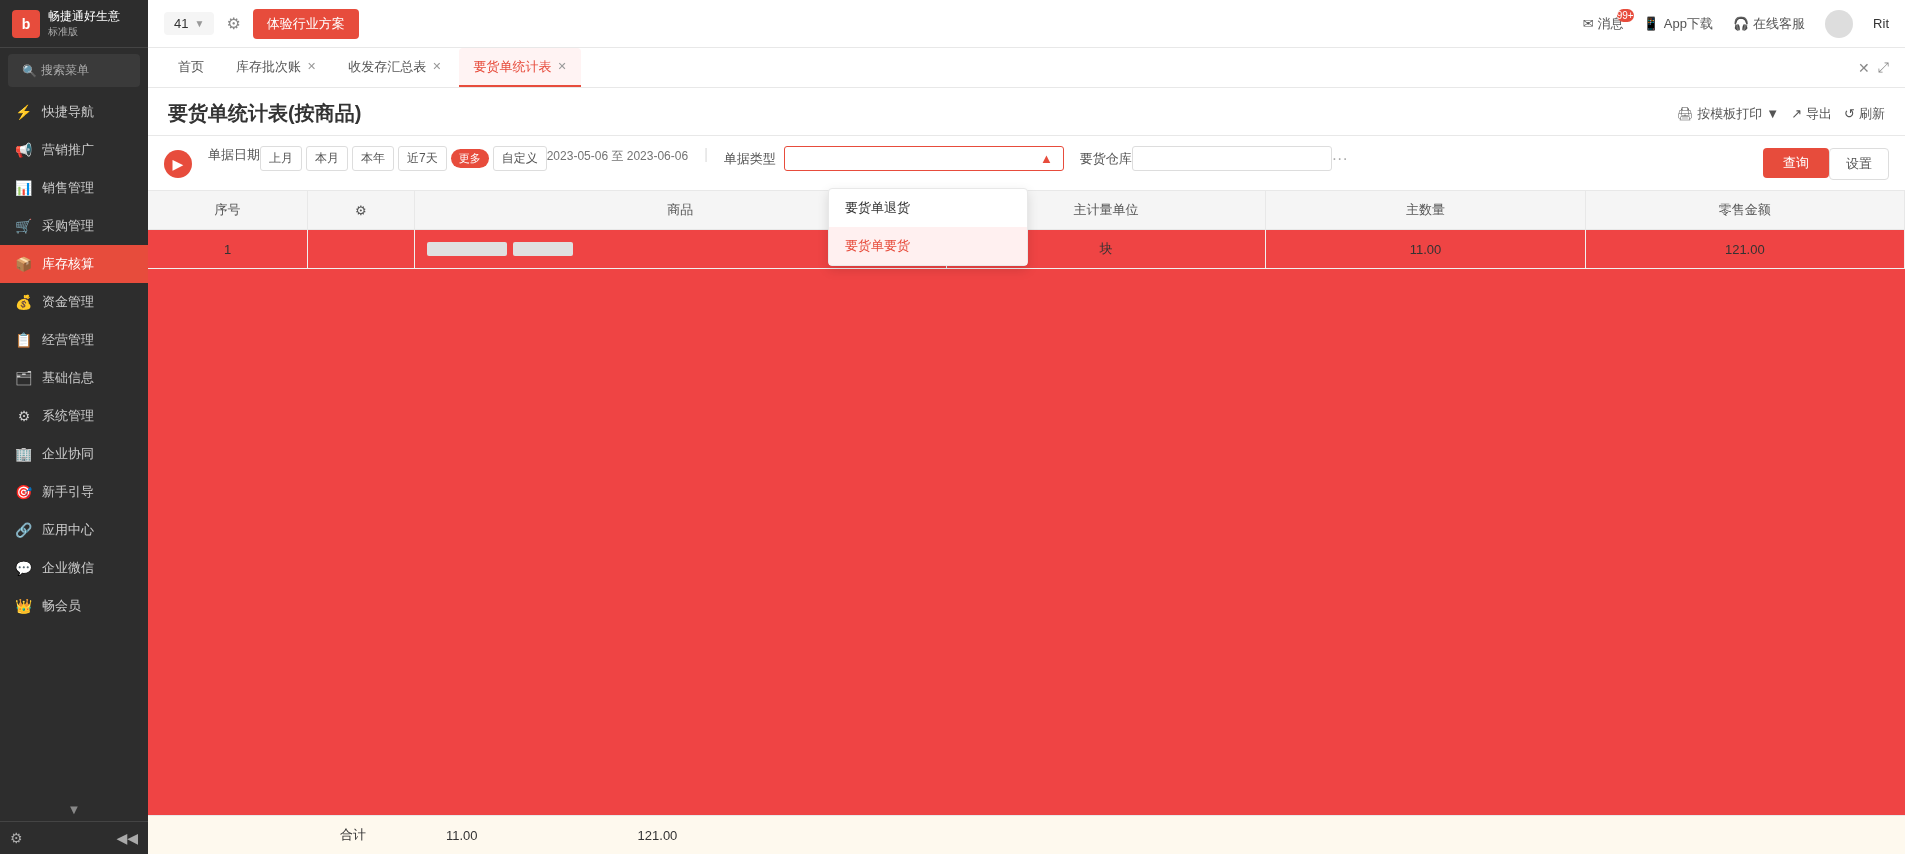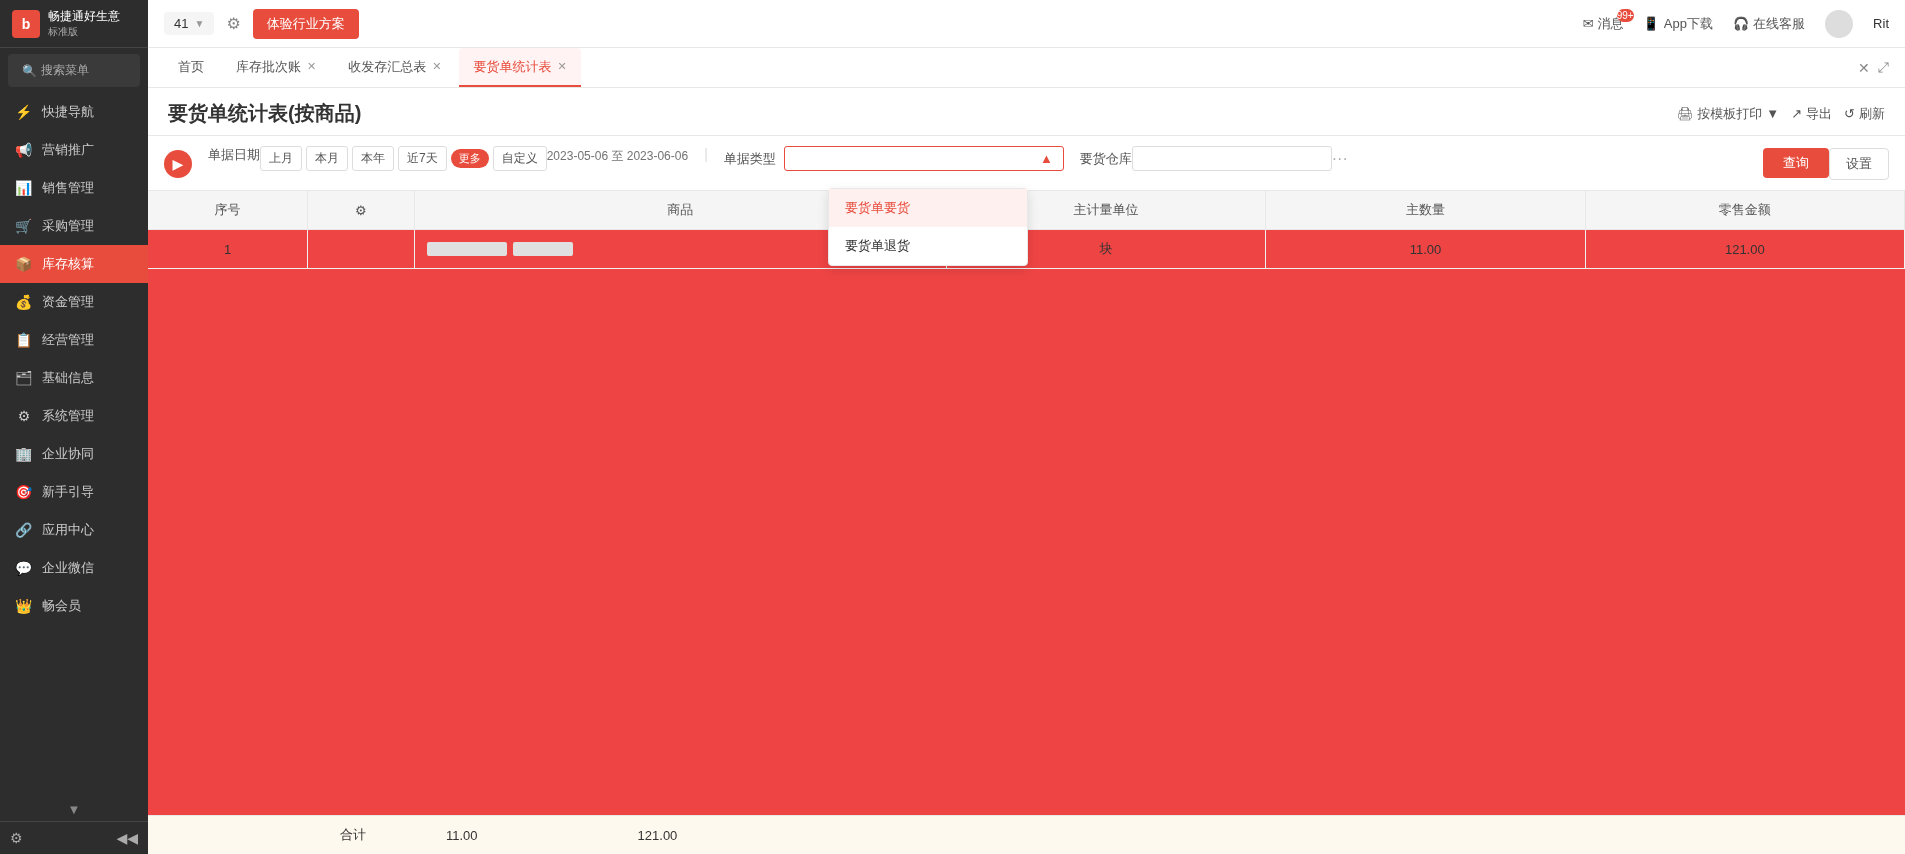--- a/index.html
+++ b/index.html
@@ -631,22 +631,22 @@
         <input class="filter-warehouse-input" type="text" style="">
         <span class="filter-more-btn">···</span>
       </div>
 
       <div class="filter-actions">
         <button class="btn-query">查询</button>
         <button class="btn-set">设置</button>
       </div>
 
       <div class="dropdown-overlay">
+        <div class="dropdown-item">要货单退货</div>
         <div class="dropdown-item selected">要货单要货</div>
-        <div class="dropdown-item">要货单退货</div>
       </div>
     </div>
 
     <div class="table-area">
       <table class="data-table">
         <thead>
           <tr>
             <th style="width:60px;">序号</th>
             <th style="width:40px;">
               <span>⚙</span>

